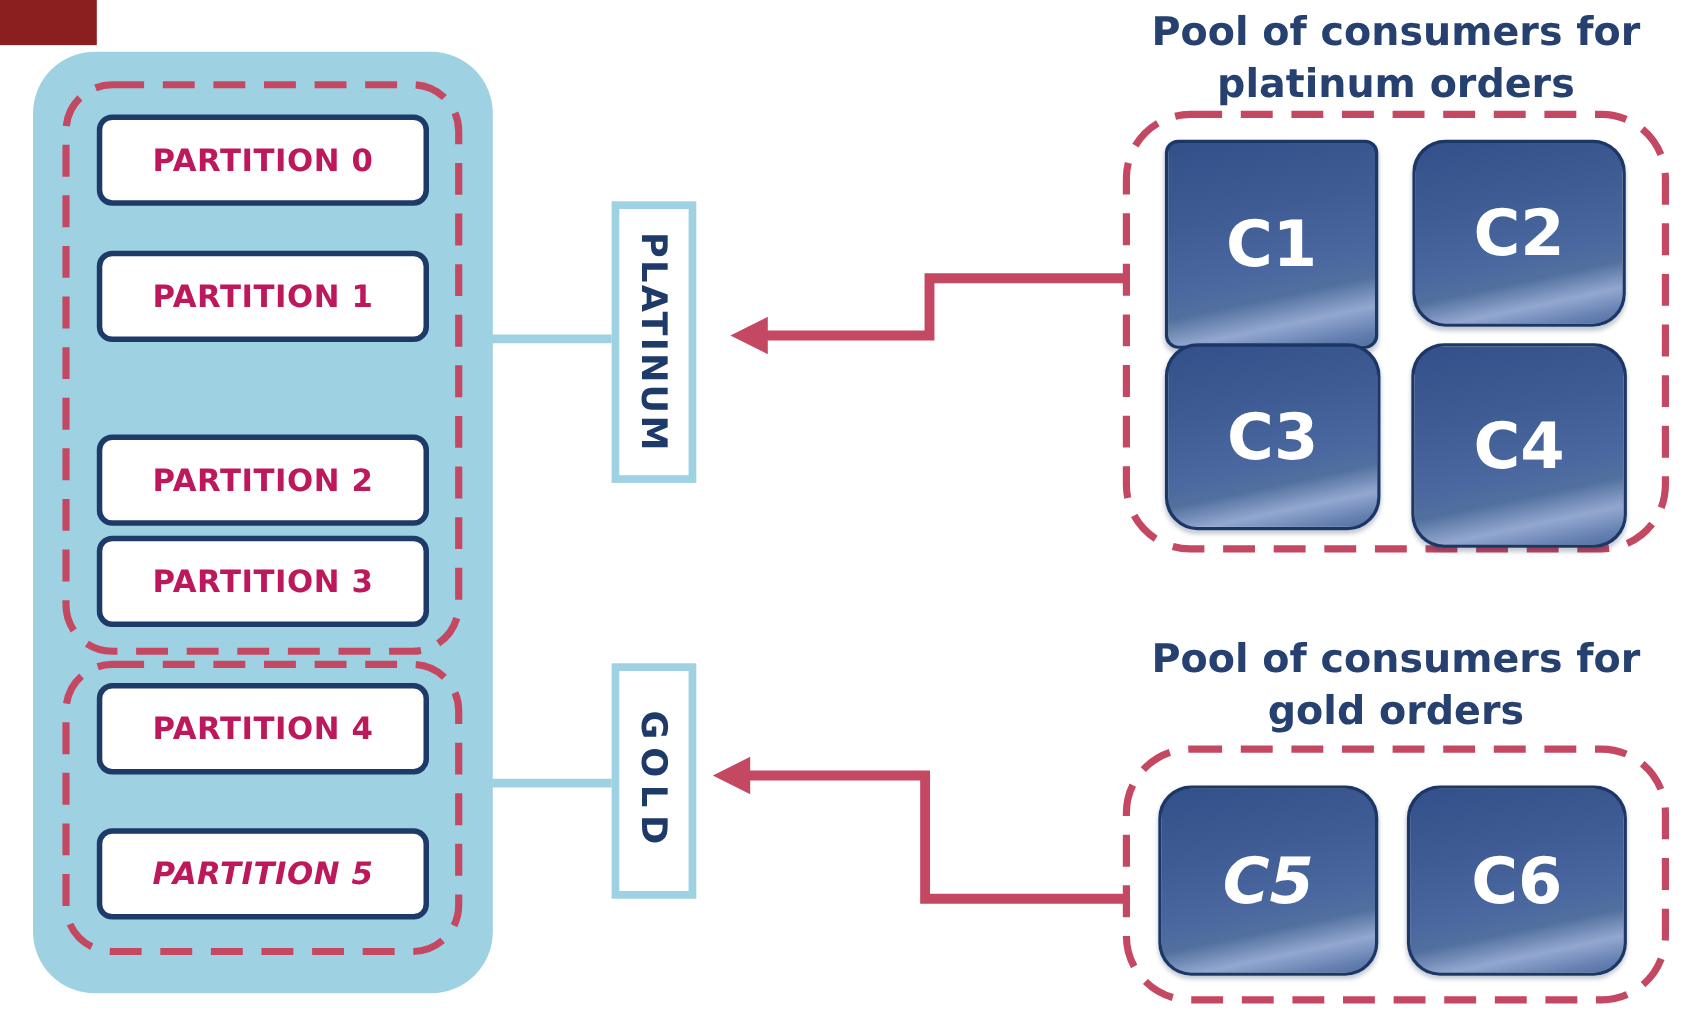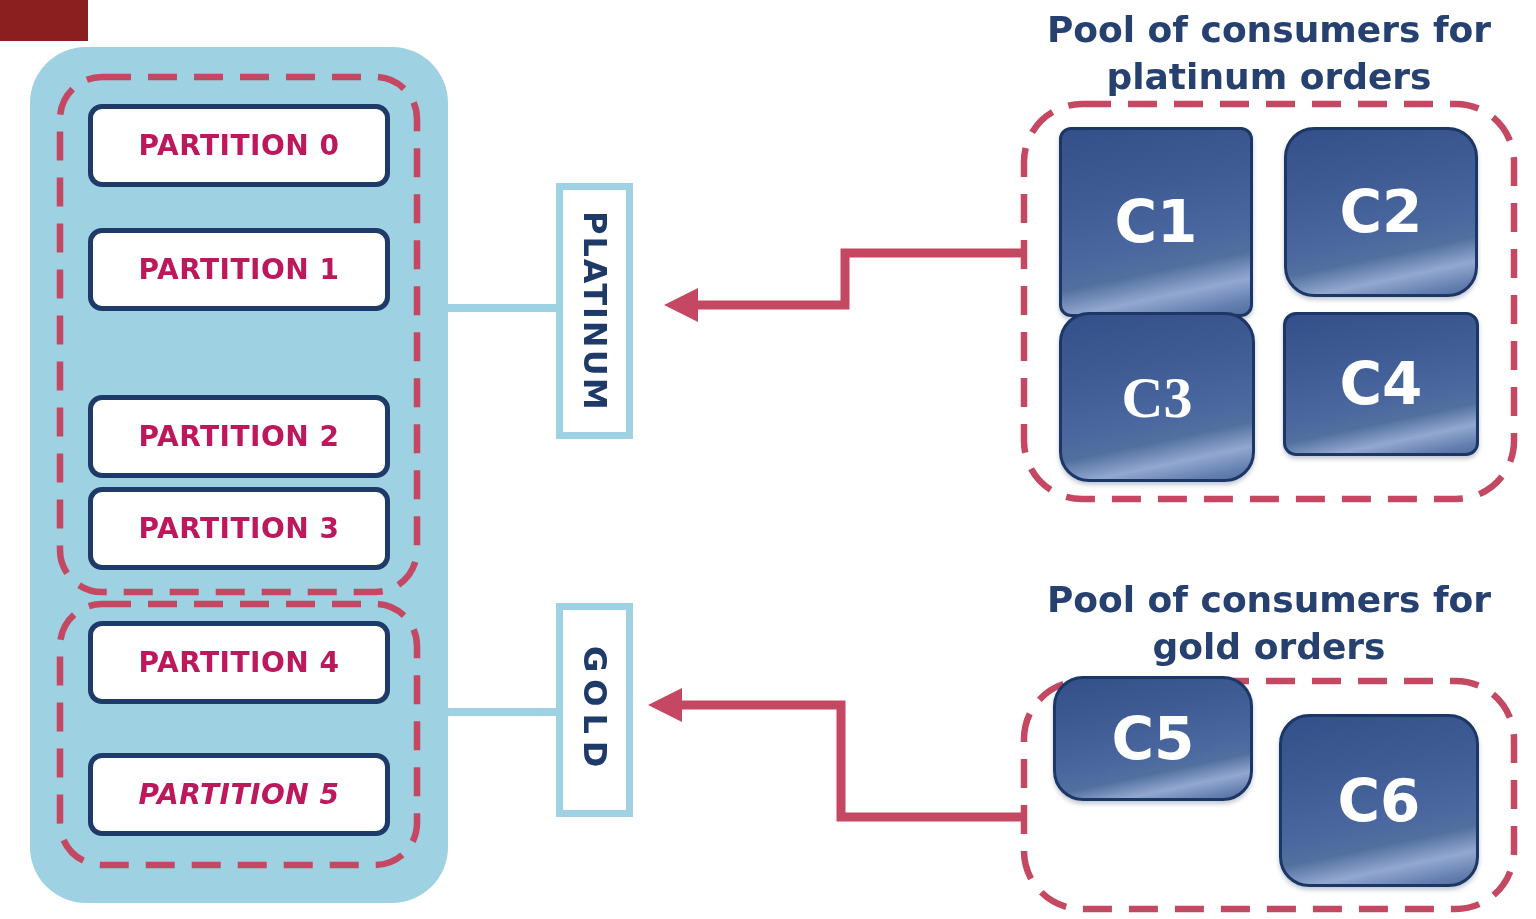--- a/index.html
+++ b/index.html
@@ -53,23 +53,23 @@
   
   .consumer{
     position:absolute;border:3px solid #1c3766;border-radius:30px;box-sizing:border-box;
     display:flex;align-items:center;justify-content:center;
     color:#ffffff;font-weight:bold;font-size:58px;
     background:linear-gradient(168deg,#34508a 0%,#3f5c94 35%,#4a67a0 60%,#52709e 72%,#93a8d0 84%,#647fb0 94%,#52709f 100%);
     box-shadow:0 3px 4px rgba(20,40,80,.25);
   }
   .c1{left:1059px;top:127px;width:194px;height:190px;border-radius:12px;}
   .c2{left:1284px;top:127px;width:194px;height:170px;}
-  .c3{left:1059px;top:312px;width:196px;height:170px;font-family:Liberation Serif, serif;}
-  .c4{left:1283px;top:312px;width:196px;height:144px;border-radius:13px;}
-  .c5{left:1053px;top:676px;width:200px;height:125px;}
+  .c3{left:1059px;top:312px;width:196px;height:170px;}
+  .c4{left:1283px;top:312px;width:196px;height:186px;}
+  .c5{left:1053px;top:714px;width:200px;height:173px;font-style:italic;}
   .c6{left:1279px;top:714px;width:200px;height:173px;}
 </style>
 </head>
 <body>
 
 <div class="canvas">
 
   <div class="corner-artifact"></div>
 
   <div class="topic-container"></div>

